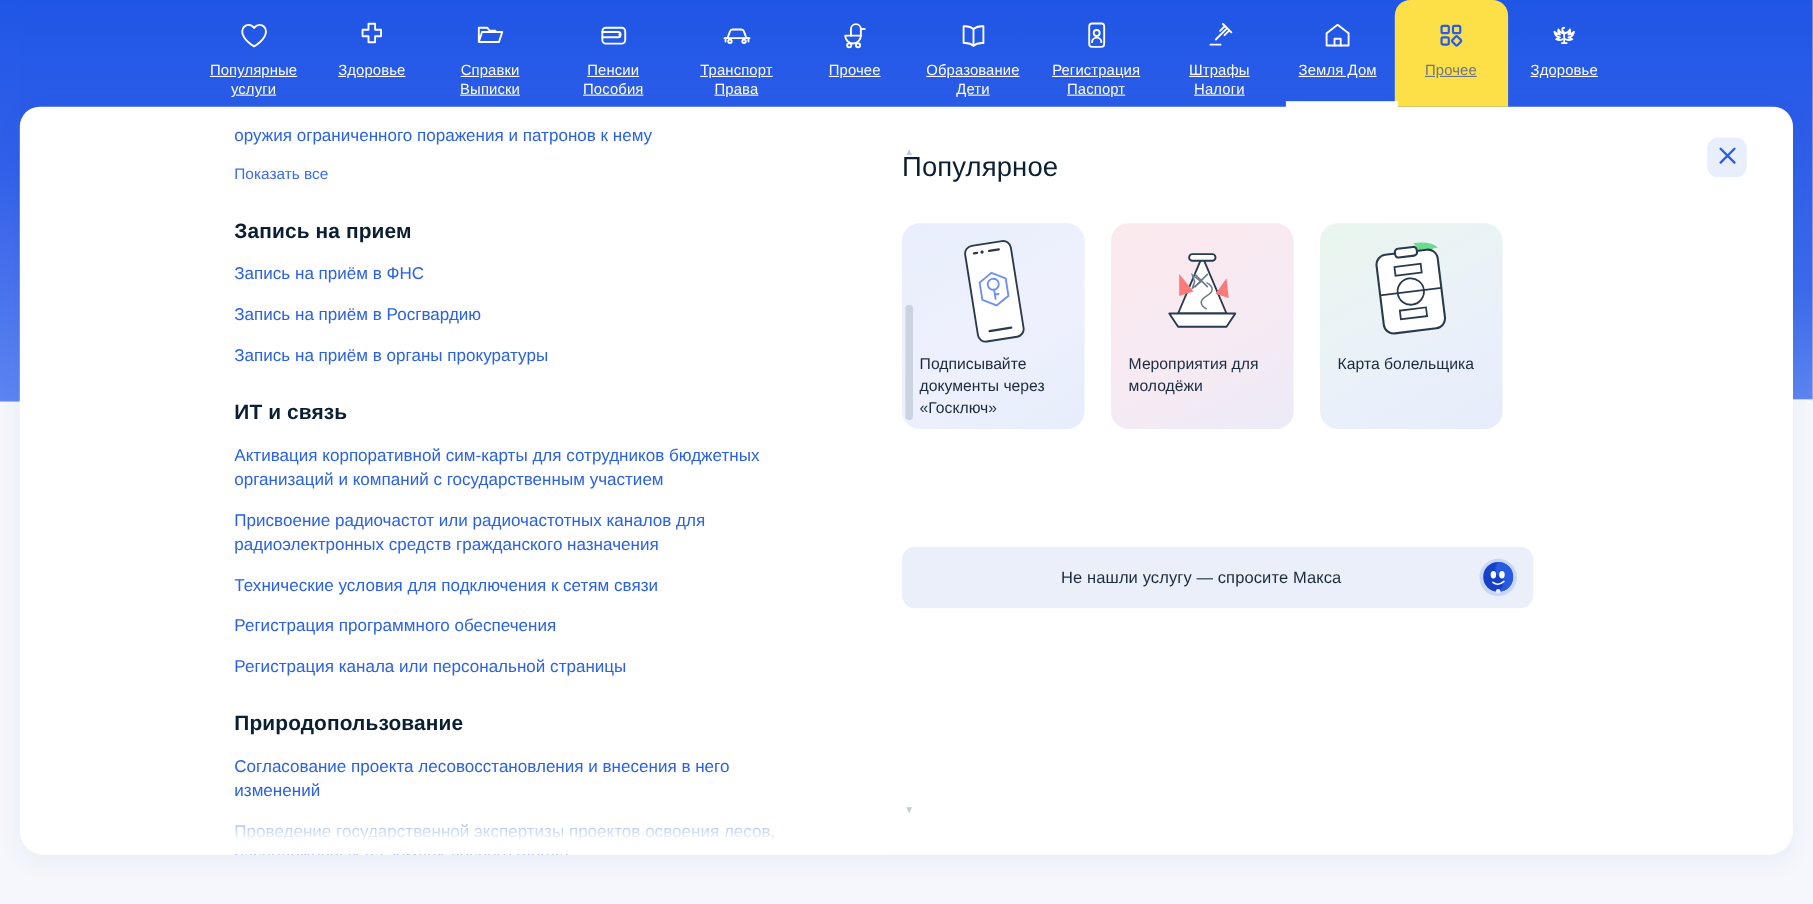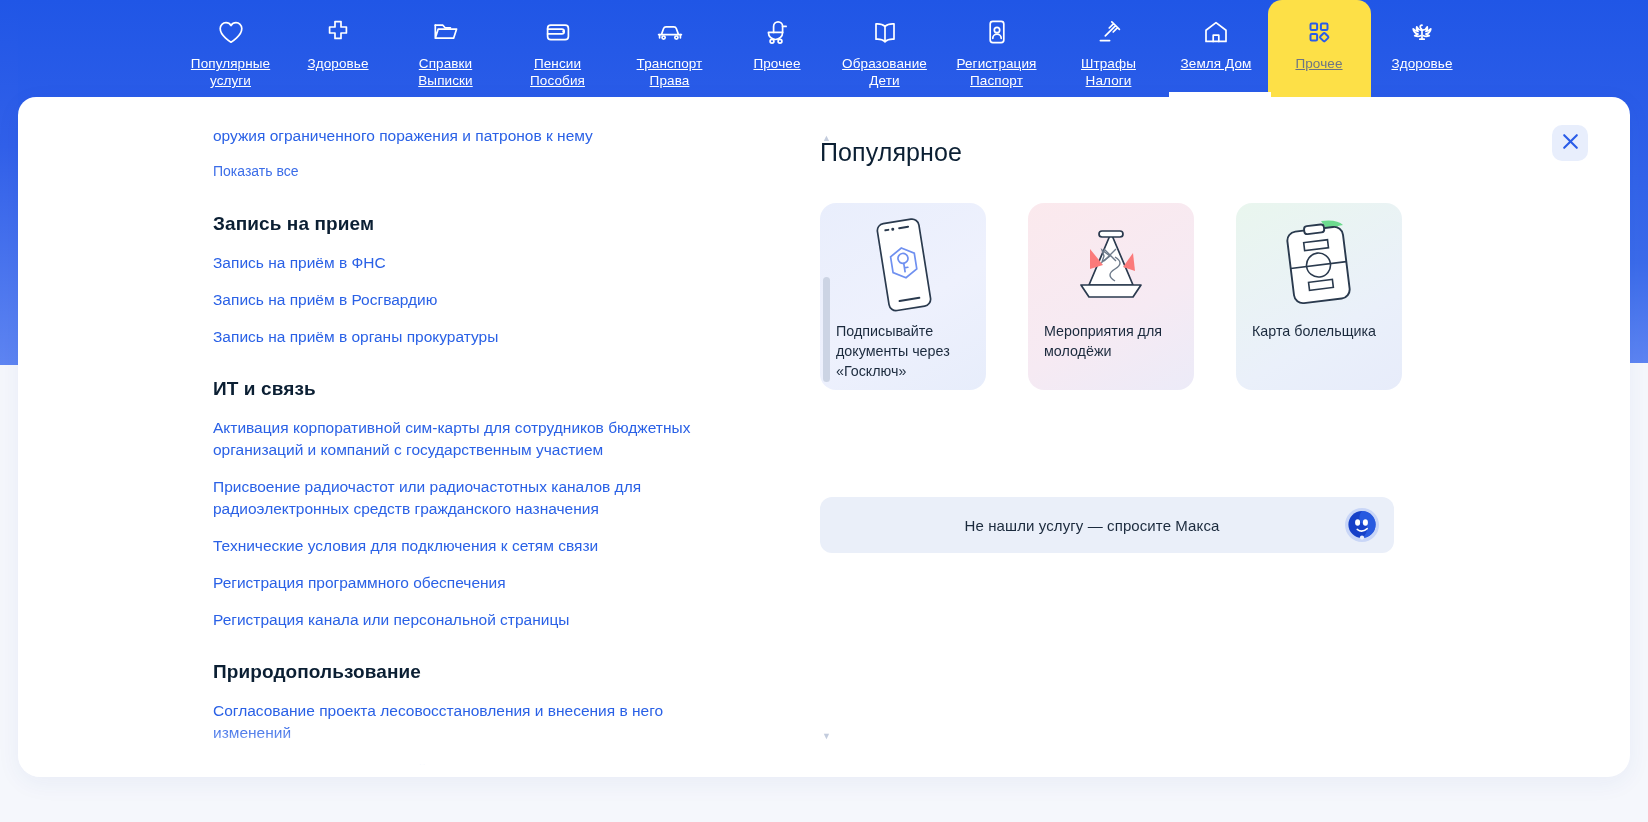--- a/index.html
+++ b/index.html
@@ -68,21 +68,21 @@
     overflow: hidden;
   }
   
   #tab-seam {
     position: absolute; left: 1169px; top: 92px; width: 102px; height: 10px;
     background: #ffffff; z-index: 7;
   }
 
   
   #left-col {
-    position: absolute; left: 195px; top: 16px;
+    position: absolute; left: 195px; top: 4px;
     width: 600px; height: 680px;
     padding-top: 12px;
     overflow: hidden;
   }
   .cat-group { margin-bottom: 0; }
   .cat-title {
     font-size: 19px; font-weight: 700; color: #0b1f33;
     margin: 30px 0 17px 0; letter-spacing: 0.1px;
   }
   .svc-link {
@@ -129,21 +129,21 @@
     letter-spacing: 0.1px; margin: 13px 0 0 0;
   }
   #close-btn {
     position: absolute; right: 42px; top: 28px;
     width: 36px; height: 36px; border-radius: 10px;
     background: #e8eefc; border: none;
     display: flex; align-items: center; justify-content: center;
     cursor: pointer;
   }
   #cards {
-    display: flex; gap: 42px; margin-top: 36px; margin-left: 0px;
+    display: flex; gap: 24px; margin-top: 36px; margin-left: 0px;
   }
   .pop-card {
     width: 166px; height: 187px; border-radius: 16px;
     position: relative; cursor: pointer; overflow: hidden;
     flex-shrink: 0;
   }
   .pop-card .art {
     position: absolute; left: 0; top: 8px; width: 100%; height: 108px;
     display: flex; align-items: center; justify-content: center;
   }

